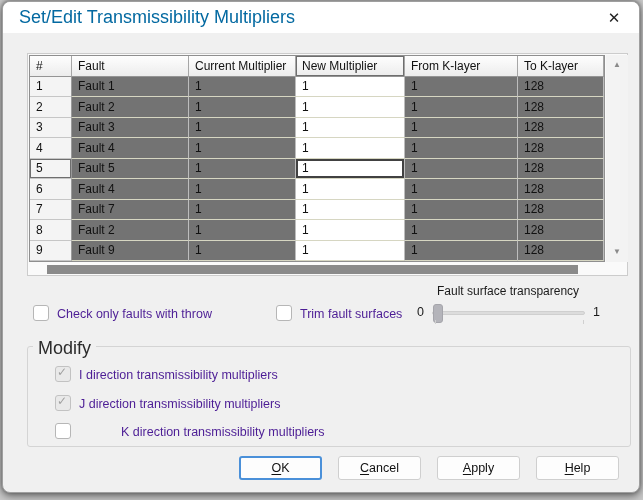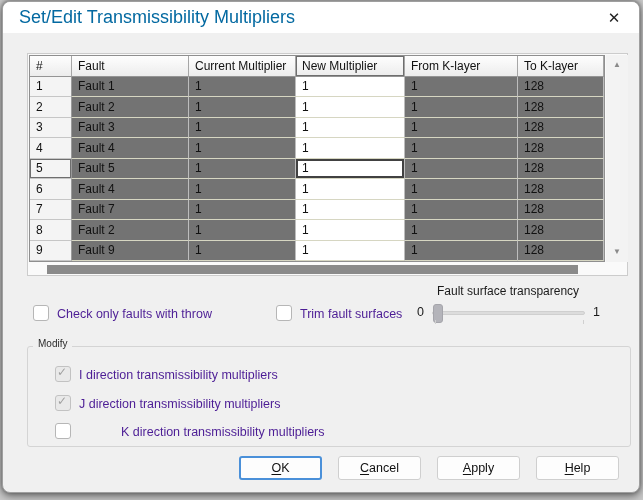--- a/index.html
+++ b/index.html
@@ -56,21 +56,21 @@
   
   .sl-title { position:absolute; left:434px; top:282px; font-size:12px; color:#1a1a1a; }
   .sl-min { position:absolute; left:414px; top:303px; font-size:12.5px; color:#1a1a1a; }
   .sl-max { position:absolute; left:590px; top:303px; font-size:12.5px; color:#1a1a1a; }
   .sl-track { position:absolute; left:429px; top:309px; width:153px; height:4px; background:#dcdcdc; border:1px solid #cfcfcf; border-radius:2px; }
   .sl-thumb { position:absolute; top:-8px; width:10px; height:19px; background:#b4b4ba; border:1px solid #a5a5ab; border-radius:3px; cursor:pointer; }
   .sl-tick { position:absolute; top:318px; width:1px; height:4px; background:#d0d0d0; }
 
   
   .group { position:absolute; left:24px; top:344px; width:604px; height:101px; border:1px solid #d4d4d4; border-radius:3px; }
-  .group-label { position:absolute; left:30px; top:336px; background:#f0f0f0; padding:0 5px; font-size:10px; color:#2b2b2b; }
+  .group-label { position:absolute; left:30px; top:336px; background:#f0f0f0; padding:0 5px; font-size:18px; color:#2b2b2b; }
 
   
   .btn {
     position:absolute; top:454px; width:83px; height:24px;
     background:#fdfdfd; border:1px solid #cfcfcf; border-radius:3px;
     font-size:12.5px; color:#111; display:flex; align-items:center; justify-content:center;
     cursor:pointer; font-family:"Liberation Sans","DejaVu Sans",sans-serif;
   }
   .btn u { text-decoration:underline; text-underline-offset:2px; }
   .btn-ok { left:236px; border:2px solid #4a90d9; }

